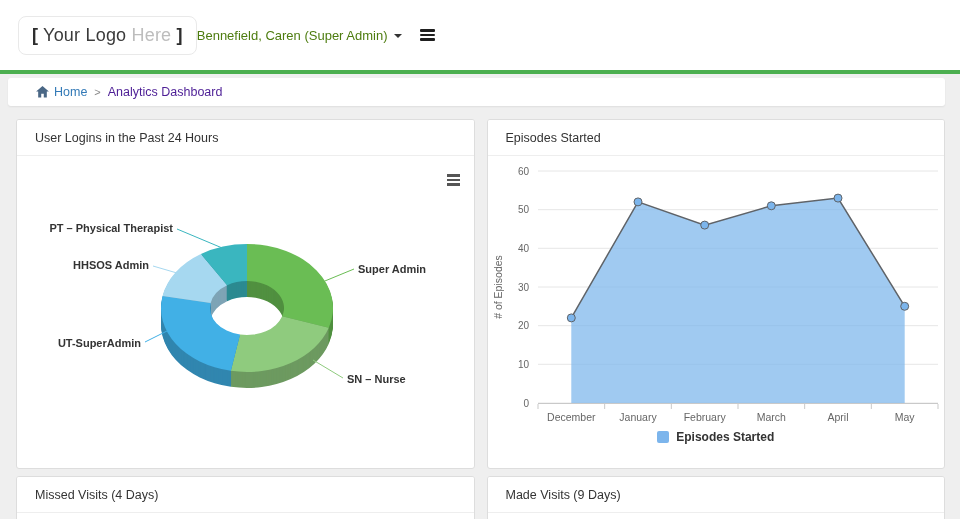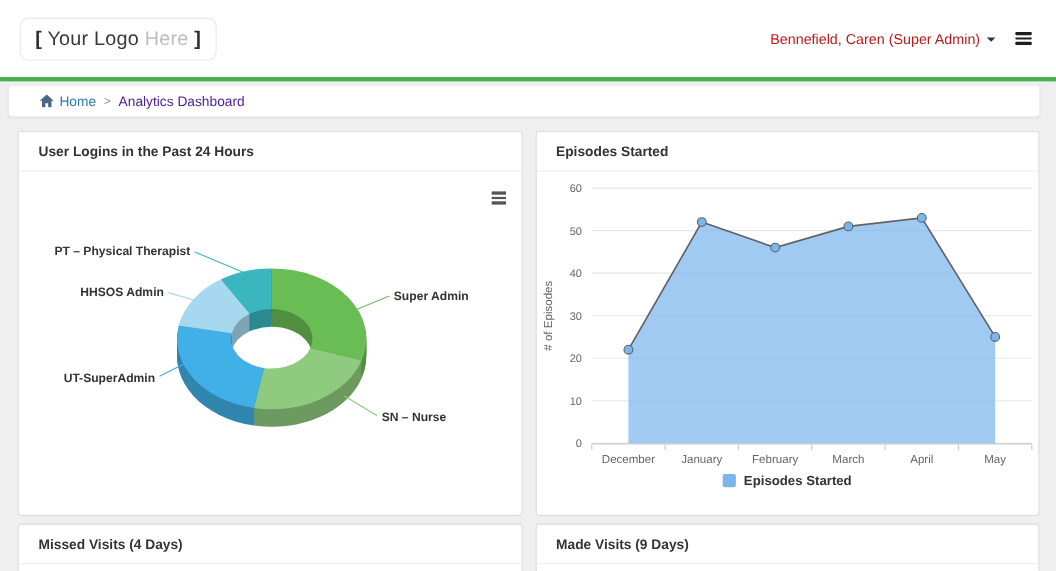--- a/index.html
+++ b/index.html
@@ -5,32 +5,32 @@
   * { box-sizing: border-box; margin: 0; padding: 0; }
   html,body { width:960px; height:519px; overflow:hidden; }
   body {
     font-family: "Liberation Sans", sans-serif;
     background:#efefef;
     color:#333;
   }
   
   .top-header{
     height:70px; background:#fff;
-    display:flex; align-items:center; justify-content:space-between;
+    display:flex; align-items:center; 
     padding:0 20px 0 18px;
   }
   .logo-box{
     border:1px solid #e9e9e9; border-radius:8px;
     padding:8px 13px; font-size:18px; letter-spacing:.2px;
     color:#3a3a3a; cursor:pointer; background:#fff;
   }
   .logo-box .muted{ color:#bdbdbd; }
   .logo-box .bracket{ font-weight:600; color:#2d2d2d; }
   .user-area{ display:flex; align-items:center; gap:16px; }
-  .user-menu{ display:flex; align-items:center; gap:6px; font-size:13px; color:#b91c1c; cursor:pointer; }
+  .user-menu{ display:flex; align-items:center; gap:6px; font-size:13px; color:#4d7c0f; cursor:pointer; }
   .caret{ width:0; height:0; border-left:4px solid transparent; border-right:4px solid transparent; border-top:4px solid #333; margin-top:2px;}
   .nav-burger{ display:flex; flex-direction:column; gap:2px; cursor:pointer; padding:2px;}
   .nav-burger span{ width:15px; height:2.5px; background:#1f1f1f; border-radius:1px;}
   
   .green-bar{ height:4px; width:100%; }
   
   .content{ padding:4px 15px 0 8px; }
   .breadcrumb{
     background:#fff; border-radius:3px; box-shadow:0 1px 2px rgba(0,0,0,.07);
     padding:7px 28px; font-size:12.5px; display:flex; align-items:center; gap:7px;
@@ -38,21 +38,21 @@
   .breadcrumb .home-link{ display:flex; align-items:center; gap:5px; text-decoration:none; cursor:pointer;}
   .breadcrumb .sep{ color:#8a8a8a; font-size:11px; }
   .breadcrumb .current{ color:#4c1d95; }
   .rows{ padding:6px 0 0 8px; }
   .panel-row{ display:flex; gap:12px; margin-top:7px; }
   .panel{
     background:#fff; border:1px solid #ddd; border-radius:3px; flex:1; overflow:hidden;
   }
   .panel-heading{
     padding:11px 18px 10px 18px; font-size:12.5px; color:#333;
-    border-bottom:1px solid #eee; background:#fff;font-weight:bold;
+    border-bottom:1px solid #eee; background:#fff;
   }
   .panel-body{ position:relative; height:312px; }
   .panel-row.second .panel{ height:140px; }
   .export-menu{
     position:absolute; top:15px; right:11px; display:flex; flex-direction:column; gap:2px; cursor:pointer; padding:3px;
   }
   .export-menu span{ width:13px; height:2.5px; background:#555; }
   svg text{ font-family:"Liberation Sans", sans-serif; }
   .chart-svg{ display:block; }
   .legend-row{ display:flex; justify-content:center; align-items:center; gap:7px; margin-top:2px; cursor:pointer;}

